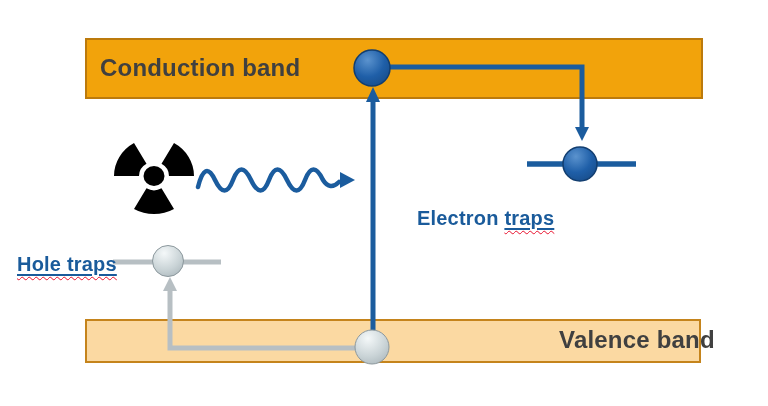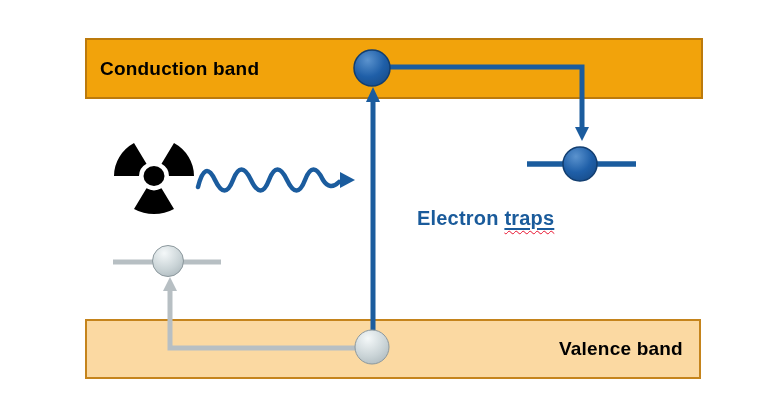--- a/index.html
+++ b/index.html
@@ -2,24 +2,24 @@
 <html><head>
 <meta charset="utf-8">
 <style>
   html,body{margin:0;padding:0;background:#ffffff;}
   .canvas{
     position:relative;width:768px;height:406px;background:#ffffff;
     font-family:"Liberation Sans",sans-serif;overflow:hidden;
   }
   .band{position:absolute;box-sizing:border-box;}
   .band.conduction{left:85px;top:38px;width:618px;height:61px;background:#F2A30B;border:2.5px solid #BC7A0C;}
-  .band.valence{left:85px;top:319px;width:616px;height:60px;background:#FBD9A2;border:2.5px solid #C5841C;}
+  .band.valence{left:85px;top:319px;width:616px;height:44px;background:#FBD9A2;border:2.5px solid #C5841C;}
   .band-label{
     position:absolute;top:50%;transform:translateY(-52%);
-    color:#000000;font-size:19px;font-weight:700;white-space:nowrap;letter-spacing:.2px;
+    color:#404040;font-size:24px;font-weight:700;white-space:nowrap;letter-spacing:.2px;
   }
   .band.conduction .band-label{left:13px;}
   .band.valence .band-label{left:472px;}
   .float-label{
     position:absolute;color:#1A5B9B;font-size:20px;font-weight:700;
     white-space:nowrap;letter-spacing:.2px;margin-top:20px;
   }
   .float-label.electron{left:417px;top:187px;}
   .float-label.hole{left:17px;top:233px;}
   .misspelled{
@@ -96,14 +96,17 @@
       <path d="M198,187 Q205,159 215,180 T233,180 T251,180 T269,180 T287,180 T305,180 T323,180 Q330,191 339,182" fill="none" stroke="#1B5C9E" stroke-width="4.5" stroke-linecap="round"></path>
       <polygon points="340,172 355,180 340,188" fill="#1B5C9E"></polygon>
     </g>
   </svg>
 
   <div class="float-label electron">
     <span>Electron</span>
     <span class="misspelled"><span class="linked">traps</span></span>
   </div>
 
+  <div class="float-label hole">
+    <span class="misspelled"><span class="linked">Hole traps</span></span>
+  </div>
 
 </div>
 
 </body></html>

